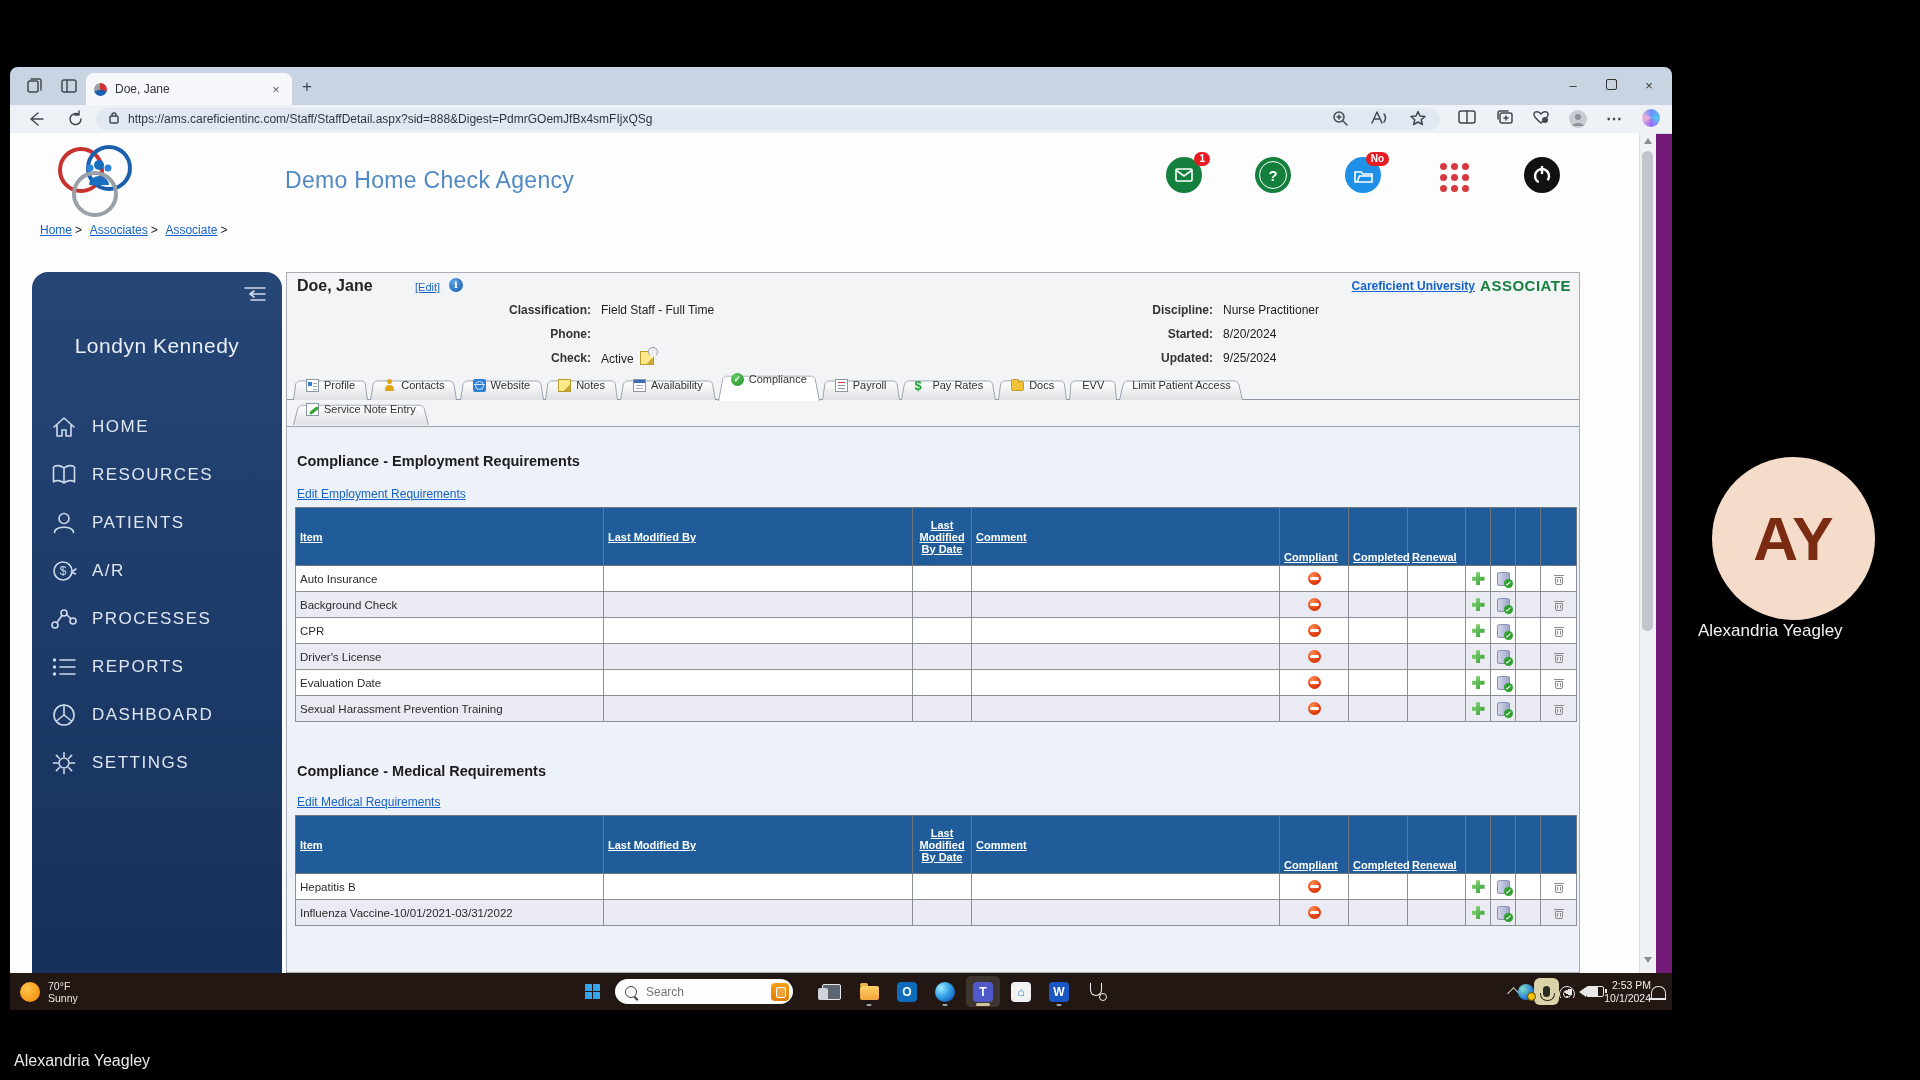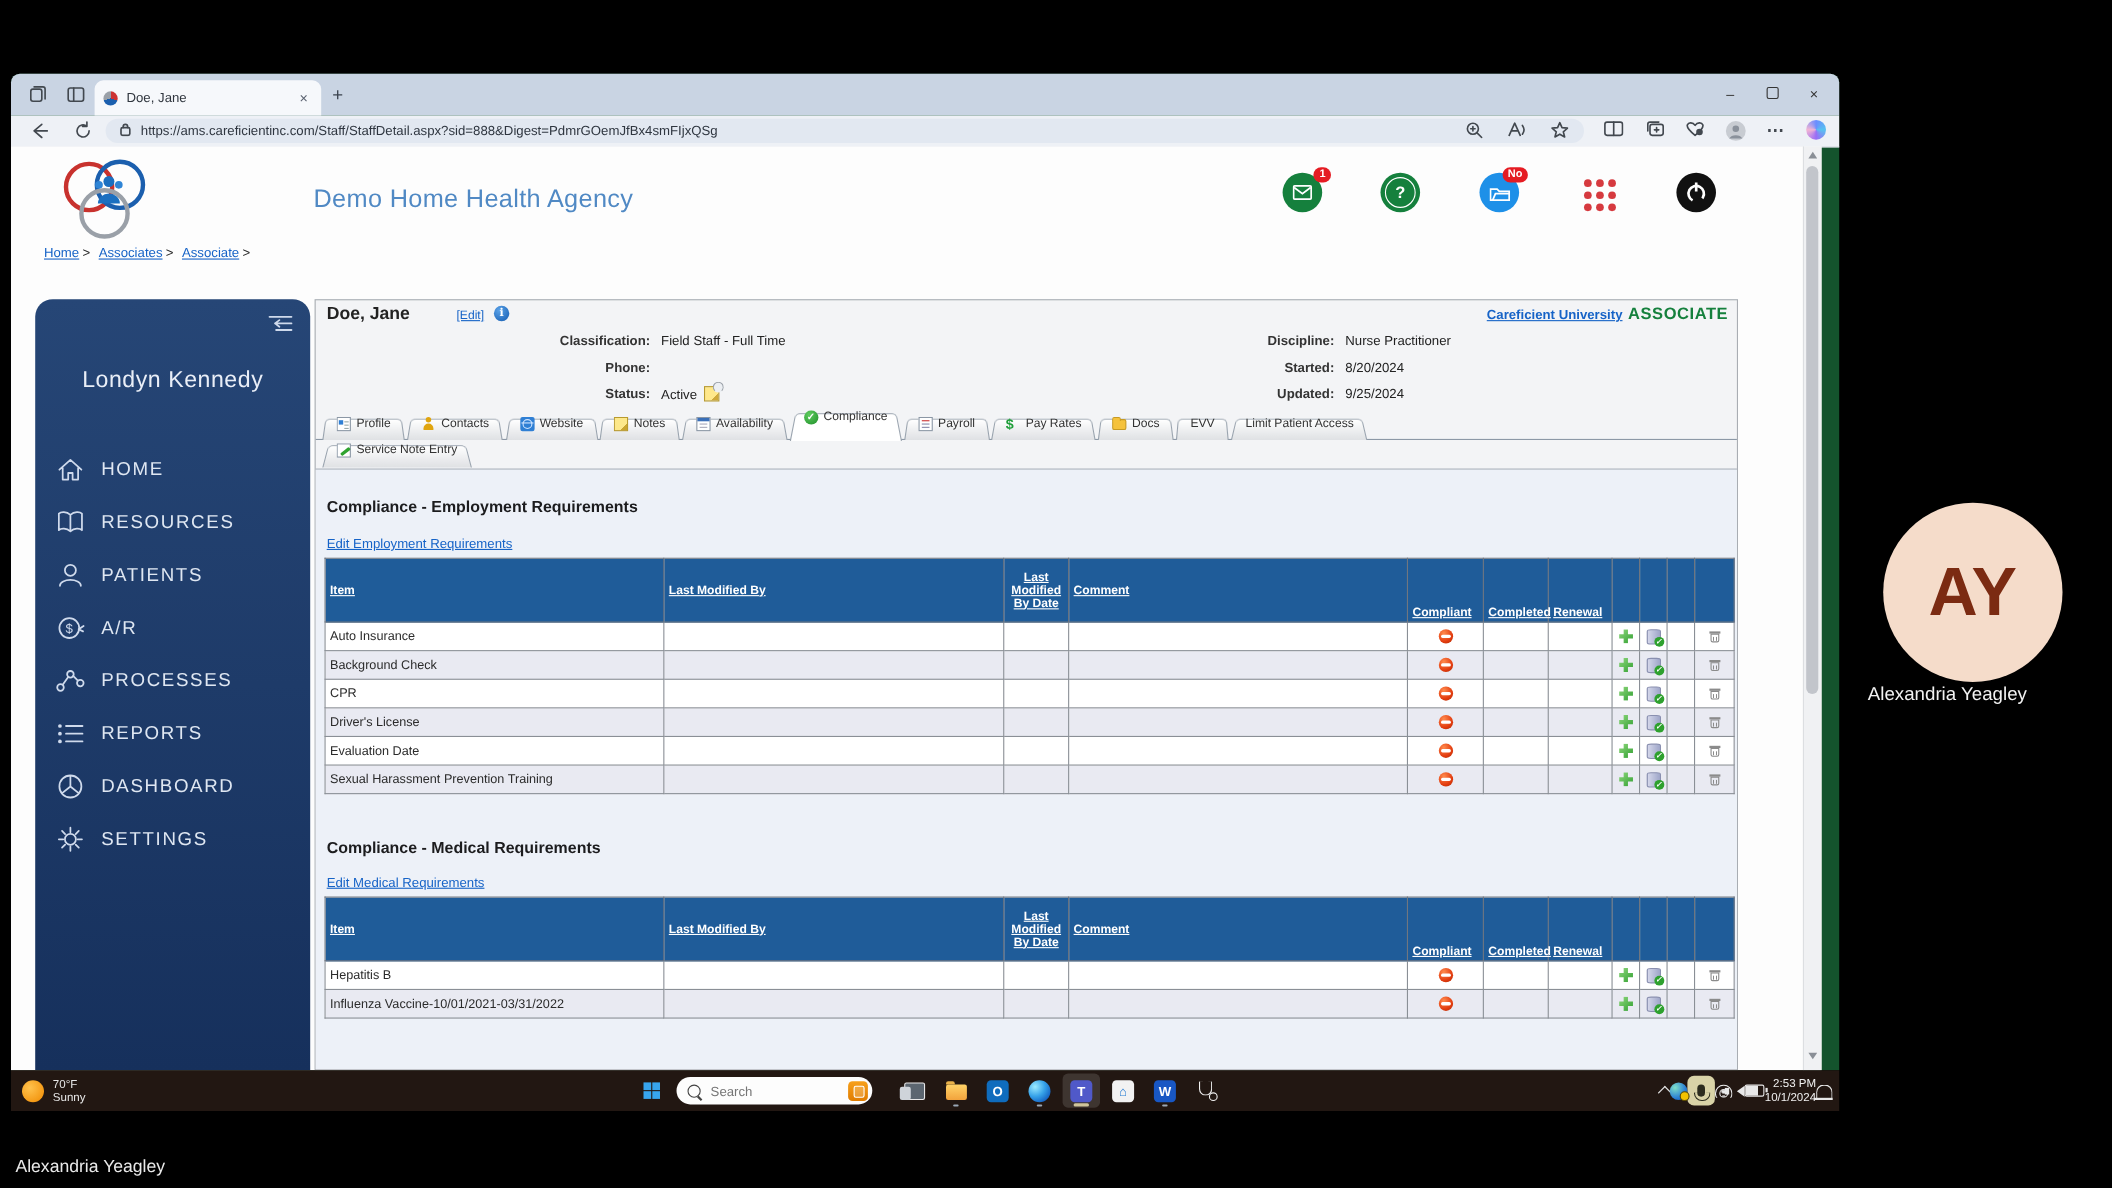--- a/index.html
+++ b/index.html
@@ -1,21 +1,21 @@
 <!DOCTYPE html>
 <html><head>
 <meta charset="utf-8">
 <style>
   html,body{margin:0;padding:0;background:#000;}
   .stage{position:relative;width:1920px;height:1080px;background:#000;overflow:hidden;
          font-family:"Liberation Sans",sans-serif;-webkit-font-smoothing:antialiased;}
   .abs{position:absolute;}
 
   
-  .screen{position:absolute;left:10px;top:67px;width:1662px;height:906px;background:#14532d;border-radius:8px 8px 0 0;}
+  .screen{position:absolute;left:10px;top:67px;width:1662px;height:906px;background:#701a75;border-radius:8px 8px 0 0;}
   .tabstrip{position:absolute;left:0;top:0;width:100%;height:38px;background:#c9d4e3;border-radius:8px 8px 0 0;}
   .chromeicon{position:absolute;width:18px;height:18px;top:10px;color:#3c4450;}
   .btab{position:absolute;left:76px;top:6px;width:206px;height:32px;background:#f6f8fb;border-radius:8px 8px 0 0;
         display:flex;align-items:center;padding:0 8px;box-sizing:border-box;font-size:12px;color:#30363e;}
   .favicon{width:13px;height:13px;border-radius:50%;background:conic-gradient(#c33 0 30%,#1b5fae 30% 70%,#9aa0a8 70% 100%);margin-right:8px;flex:none;}
   .tabclose{margin-left:auto;color:#5a6270;font-size:13px;width:16px;text-align:center;}
   .newtab{position:absolute;left:292px;top:10px;font-size:17px;color:#3c4450;}
   .winctl{position:absolute;top:8px;width:30px;height:22px;color:#333;font-size:13px;text-align:center;line-height:22px;}
   .winbox{display:inline-block;width:9px;height:9px;border:1.2px solid #333;border-radius:2px;}
 
@@ -293,21 +293,21 @@
       <span class="logo-c" style="left:76px;top:12px;border:4px solid #1b5fae"></span>
       <span class="logo-c" style="left:62px;top:38px;border:4px solid #9aa0a8"></span>
       <span class="abs" style="left:72px;top:24px">
         <svg width="34" height="30">
             <circle cx="17" cy="8" r="5" fill="#1b6fc0"></circle>
             <path d="M7 28 a10 9 0 0 1 20 0 z" fill="#1b6fc0"></path>
             <circle cx="8" cy="11" r="3.5" fill="#2f85d6"></circle>
             <circle cx="26" cy="11" r="3.5" fill="#2f85d6"></circle>
           </svg>
       </span>
-      <span class="agency">Demo Home Health Agency</span>
+      <span class="agency">Demo Home Check Agency</span>
 
       <span class="hico" style="left:1156px;background:#15803d">
         <svg width="18" height="14">
             <rect x="1" y="1" width="16" height="12" rx="1" fill="none" stroke="#fff" stroke-width="1.6"></rect>
             <path d="M1.5 2.5 L9 8 L16.5 2.5" fill="none" stroke="#fff" stroke-width="1.6"></path>
           </svg>
         <span class="badge">1</span>
       </span>
       <span class="hico" style="left:1245px;background:#15803d">
         <span style="width:26px;height:26px;border:1.8px solid #fff;border-radius:50%;display:flex;align-items:center;justify-content:center;color:#fff;font-size:15px;font-weight:bold">?</span>
@@ -408,21 +408,21 @@
         <span class="pname">Doe, Jane</span>
         <a class="editlink">[Edit]</a>
         <span class="infoico">i</span>
         <a class="uni">Careficient University</a>
         <span class="role">ASSOCIATE</span>
 
         <div class="irow" style="left:0;top:30px;width:304px;text-align:right"><span class="ilab">Classification:</span></div>
         <div class="irow" style="left:314px;top:30px">Field Staff - Full Time</div>
         <div class="irow" style="left:0;top:54px;width:304px;text-align:right"><span class="ilab">Phone:</span></div>
         <div class="irow" style="left:314px;top:54px"></div>
-        <div class="irow" style="left:0;top:78px;width:304px;text-align:right"><span class="ilab">Status:</span></div>
+        <div class="irow" style="left:0;top:78px;width:304px;text-align:right"><span class="ilab">Check:</span></div>
         <div class="irow" style="left:314px;top:78px"><span>Active</span><span class="noteic"></span></div>
 
         <div class="irow" style="left:620px;top:30px;width:306px;text-align:right"><span class="ilab">Discipline:</span></div>
         <div class="irow" style="left:936px;top:30px">Nurse Practitioner</div>
         <div class="irow" style="left:620px;top:54px;width:306px;text-align:right"><span class="ilab">Started:</span></div>
         <div class="irow" style="left:936px;top:54px">8/20/2024</div>
         <div class="irow" style="left:620px;top:78px;width:306px;text-align:right"><span class="ilab">Updated:</span></div>
         <div class="irow" style="left:936px;top:78px">9/25/2024</div>
 
         <div class="tabline"></div>

